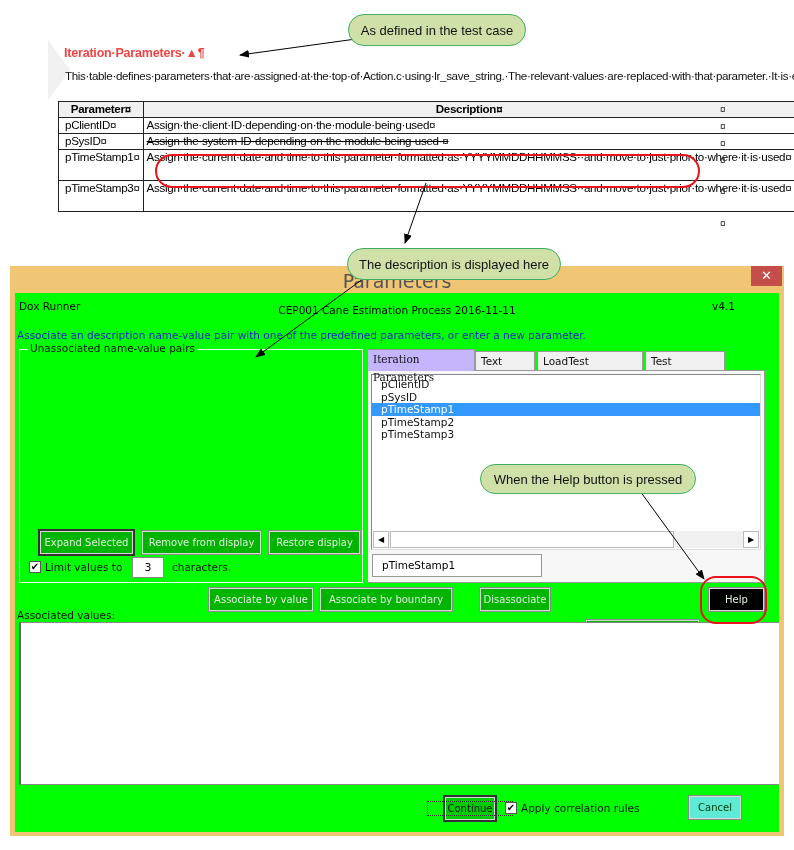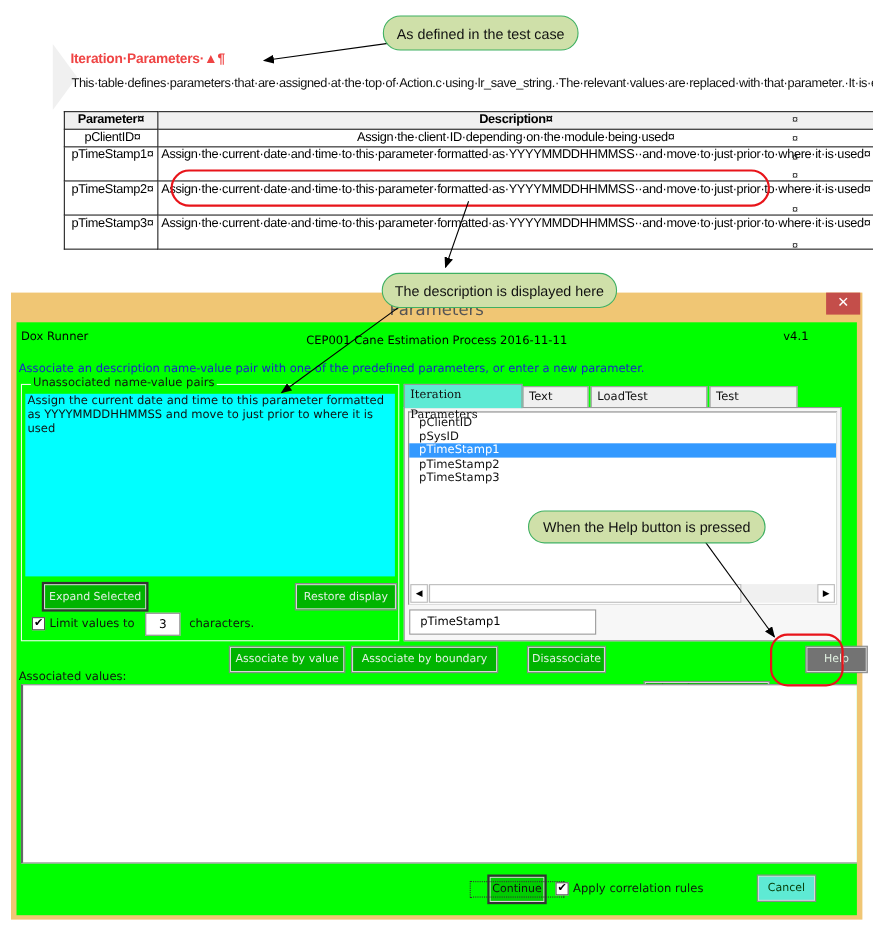--- a/index.html
+++ b/index.html
@@ -5,63 +5,63 @@
   * { box-sizing: border-box; margin: 0; padding: 0; }
   html, body { width: 794px; height: 850px; background: #ffffff; overflow: hidden; position: relative; }
   body { font-family: "Liberation Sans", sans-serif; color: #000; }
 
   
   .doc-shadow { position: absolute; left: 48px; top: 40px; width: 0; height: 0;
     border-left: 22px solid #f0f0f0; border-top: 30px solid transparent; border-bottom: 30px solid transparent; }
   .doc-heading { position: absolute; left: 64px; top: 46px; font-size: 12.5px; font-weight: bold; color: #ef4444; letter-spacing: -0.2px; }
   .doc-para { position: absolute; left: 65px; top: 68px; width: 720px; font-size: 11.6px; line-height: 15px; letter-spacing: -0.35px; color: #111; }
   .doc-table { position: absolute; left: 58px; top: 101px; width: 660px; border-collapse: collapse; font-size: 11.6px; letter-spacing: -0.3px; }
-  .doc-table th, .doc-table td { border: 1px solid #222; padding: 0 3px; vertical-align: top; line-height: 14px; text-align: center; }
+  .doc-table th, .doc-table td { border: 1px solid #222; padding: 0 3px; vertical-align: top; line-height: 14px; }
   .doc-table th { background: #f0f0f0; font-weight: bold; text-align: center; height: 16px; }
   .doc-table td.c1 { width: 98px; }
   .doc-table td.c1 { padding-left: 6px; }
   .cell-mark { position: absolute; left: 720px; font-size: 10px; color: #222; }
   .strike { text-decoration: line-through; }
 
   
   .callout { position: absolute; background: #cfe0a9; border: 1.5px solid #3fb062; border-radius: 16px;
     font-size: 13px; color: #111; display: flex; align-items: center; justify-content: center; z-index: 20; }
   .red-ring { position: absolute; border: 2.5px solid #e8141a; border-radius: 18px; z-index: 18; }
   svg.arrows { position: absolute; left: 0; top: 0; width: 794px; height: 850px; z-index: 19; pointer-events: none; }
 
   
   .win { position: absolute; left: 10px; top: 266px; width: 774px; height: 570px; background: #f0c674; }
-  .win-title { position: absolute; left: 0; top: 0; width: 100%; height: 30px; text-align: center; font-size: 15px; line-height: 30px; color: #555; font-family: "DejaVu Sans", sans-serif; }
+  .win-title { position: absolute; left: 0; top: 0; width: 100%; height: 30px; text-align: center; font-size: 19px; line-height: 30px; color: #555; font-family: "DejaVu Sans", sans-serif; }
   .win-close { position: absolute; right: 2px; top: 0; width: 31px; height: 20px; background: #c44e4a; color: #fff; font-size: 13px; text-align: center; line-height: 20px; font-weight: bold; font-family: "DejaVu Sans", sans-serif; }
   .client { position: absolute; left: 5px; top: 27px; width: 764px; height: 539px; background: #00ff00; font-family: "DejaVu Sans", sans-serif; font-size: 10.5px; }
 
   .app-name { position: absolute; left: 4px; top: 7px; }
   .app-doc { position: absolute; left: 0; width: 100%; top: 11px; text-align: center; }
   .app-ver { position: absolute; right: 44px; top: 7px; }
   .instruction { position: absolute; left: 2px; top: 36px; color: #1a24c8; }
 
   .groupbox { position: absolute; left: 4px; top: 56px; width: 344px; height: 234px; border: 1px solid #e8ffe8; }
   .groupbox-label { position: absolute; left: 8px; top: -8px; background: #00ff00; padding: 0 2px; color: #111; }
   .desc-box { position: absolute; left: 3px; top: 8px; width: 336px; height: 166px; background: #00ffff; padding: 0 2px; line-height: 13px; color: #111; }
 
   .btn { position: absolute; height: 23px; background: #00b400; border: 1px solid #d8d8d8; outline: 1px solid #8a8a8a;
     color: #e0f0e0; font-family: "DejaVu Sans", sans-serif; font-size: 10px; display: flex; align-items: center; justify-content: center; cursor: pointer; }
   .btn.dark-text { color: #063b06; }
-  .btn.bright { background: #737373; margin-left: 24px; }
+  .btn.bright { background: #000000; }
   .btn.focused { outline: 2px solid #333; }
   .btn.continue { color: #111; background: #00cc00; outline: 2px solid #333; }
   .btn.continue span { border: 1px dotted #333; padding: 1px 20px; }
 
   .chk { position: absolute; width: 12px; height: 12px; background: #fff; border: 1px solid #555; font-size: 10px; line-height: 10px; text-align: center; }
   .lbl { position: absolute; color: #111; }
   .num-input { position: absolute; width: 32px; height: 21px; background: #fff; border: 1px solid #888; text-align: center; font-size: 11px; line-height: 20px; }
 
   .tabs { position: absolute; left: 352px; top: 58px; width: 406px; height: 232px; }
   .tab { position: absolute; top: 0; height: 20px; background: #f0f0f0; border: 1px solid #999; border-bottom: none; font-size: 10.5px; line-height: 18px; padding: 0 5px; color: #111; }
-  .tab.active { top: -2px; height: 22px; background: #5eead4; font-family: "DejaVu Serif", serif; z-index: 2; }
+  .tab.active { top: -2px; height: 22px; background: #c4b5fd; font-family: "DejaVu Serif", serif; z-index: 2; }
   .tab-panel { position: absolute; left: 0; top: 19px; width: 398px; height: 213px; background: #f7f7f7; border: 1px solid #999; }
   .listbox { position: absolute; left: 3px; top: 3px; width: 390px; height: 176px; background: #fff; border: 1px solid #888; border-right-color: #ddd; border-bottom-color: #ddd; }
   .list-item { height: 12.5px; line-height: 12.5px; padding-left: 9px; font-size: 10.5px; color: #111; }
   .list-item.selected { background: #3399ff; color: #fff; }
   .hscroll { position: absolute; left: 1px; bottom: 1px; width: 386px; height: 17px; background: #f0f0f0; }
   .hscroll .arr { position: absolute; top: 0; width: 16px; height: 17px; background: #fff; border: 1px solid #bbb; font-size: 8px; line-height: 15px; text-align: center; }
   .hscroll .thumb { position: absolute; left: 17px; top: 0; width: 284px; height: 17px; background: #fff; border: 1px solid #bbb; }
   .param-name { position: absolute; left: 4px; top: 183px; width: 170px; height: 23px; background: #fff; border: 1px solid #999; padding-left: 9px; line-height: 21px; font-size: 10.5px; }
 
   .assoc-label { position: absolute; left: 2px; top: 316px; color: #111; }
@@ -77,26 +77,26 @@
 <table class="doc-table">
   <tbody>
       <tr>
     <th>Parameter¤</th>
     <th>Description¤</th>
   </tr>
   <tr style="height:16px">
     <td class="c1">pClientID¤</td>
     <td>Assign·the·client·ID·depending·on·the·module·being·used¤</td>
   </tr>
+  <tr style="height:16px">
+    <td class="c1">pSysID¤</td>
+    <td class="strike">Assign·the·system·ID·depending·on·the·module·being·used·¤</td>
+  </tr>
   <tr style="height:31px">
     <td class="c1">pTimeStamp1¤</td>
-    <td>Assign·the·current·date·and·time·to·this·parameter·formatted·as·YYYYMMDDHHMMSS··and·move·to·just·prior·to·where·it·is·used¤</td>
-  </tr>
-  <tr style="height:31px">
-    <td class="c1">pTimeStamp2¤</td>
     <td>Assign·the·current·date·and·time·to·this·parameter·formatted·as·YYYYMMDDHHMMSS··and·move·to·just·prior·to·where·it·is·used¤</td>
   </tr>
   <tr style="height:31px">
     <td class="c1">pTimeStamp3¤</td>
     <td>Assign·the·current·date·and·time·to·this·parameter·formatted·as·YYYYMMDDHHMMSS··and·move·to·just·prior·to·where·it·is·used¤</td>
   </tr>
 </tbody>
   </table>
 <span class="cell-mark" style="top:104px">¤</span>
 <span class="cell-mark" style="top:121px">¤</span>
@@ -110,23 +110,23 @@
   <div class="win-close">✕</div>
 
   <div class="client">
     <div class="app-name">Dox Runner</div>
     <div class="app-doc">CEP001 Cane Estimation Process 2016-11-11</div>
     <div class="app-ver">v4.1</div>
     <div class="instruction">Associate an description name-value pair with one of the predefined parameters, or enter a new parameter.</div>
 
     <div class="groupbox">
       <span class="groupbox-label">Unassociated name-value pairs</span>
-      <div class="desc-box">Assign the current date and time to this parameter formatted as YYYYMMDDHHMMSS and move to just prior to where it is used</div>
 
       <div class="btn focused" style="left:20px; top:181px; width:93px;">Expand Selected</div>
+      <div class="btn" style="left:122px; top:181px; width:119px;">Remove from display</div>
       <div class="btn" style="left:249px; top:181px; width:91px;">Restore display</div>
 
       <div class="chk" style="left:9px; top:211px;">✔</div>
       <span class="lbl" style="left:25px; top:211px;">Limit values to</span>
       <div class="num-input" style="left:112px; top:207px;">3</div>
       <span class="lbl" style="left:152px; top:211px;">characters.</span>
     </div>
 
     <div class="tabs">
       <div class="tab active" style="left:0; width:108px;">Iteration Parameters</div>

